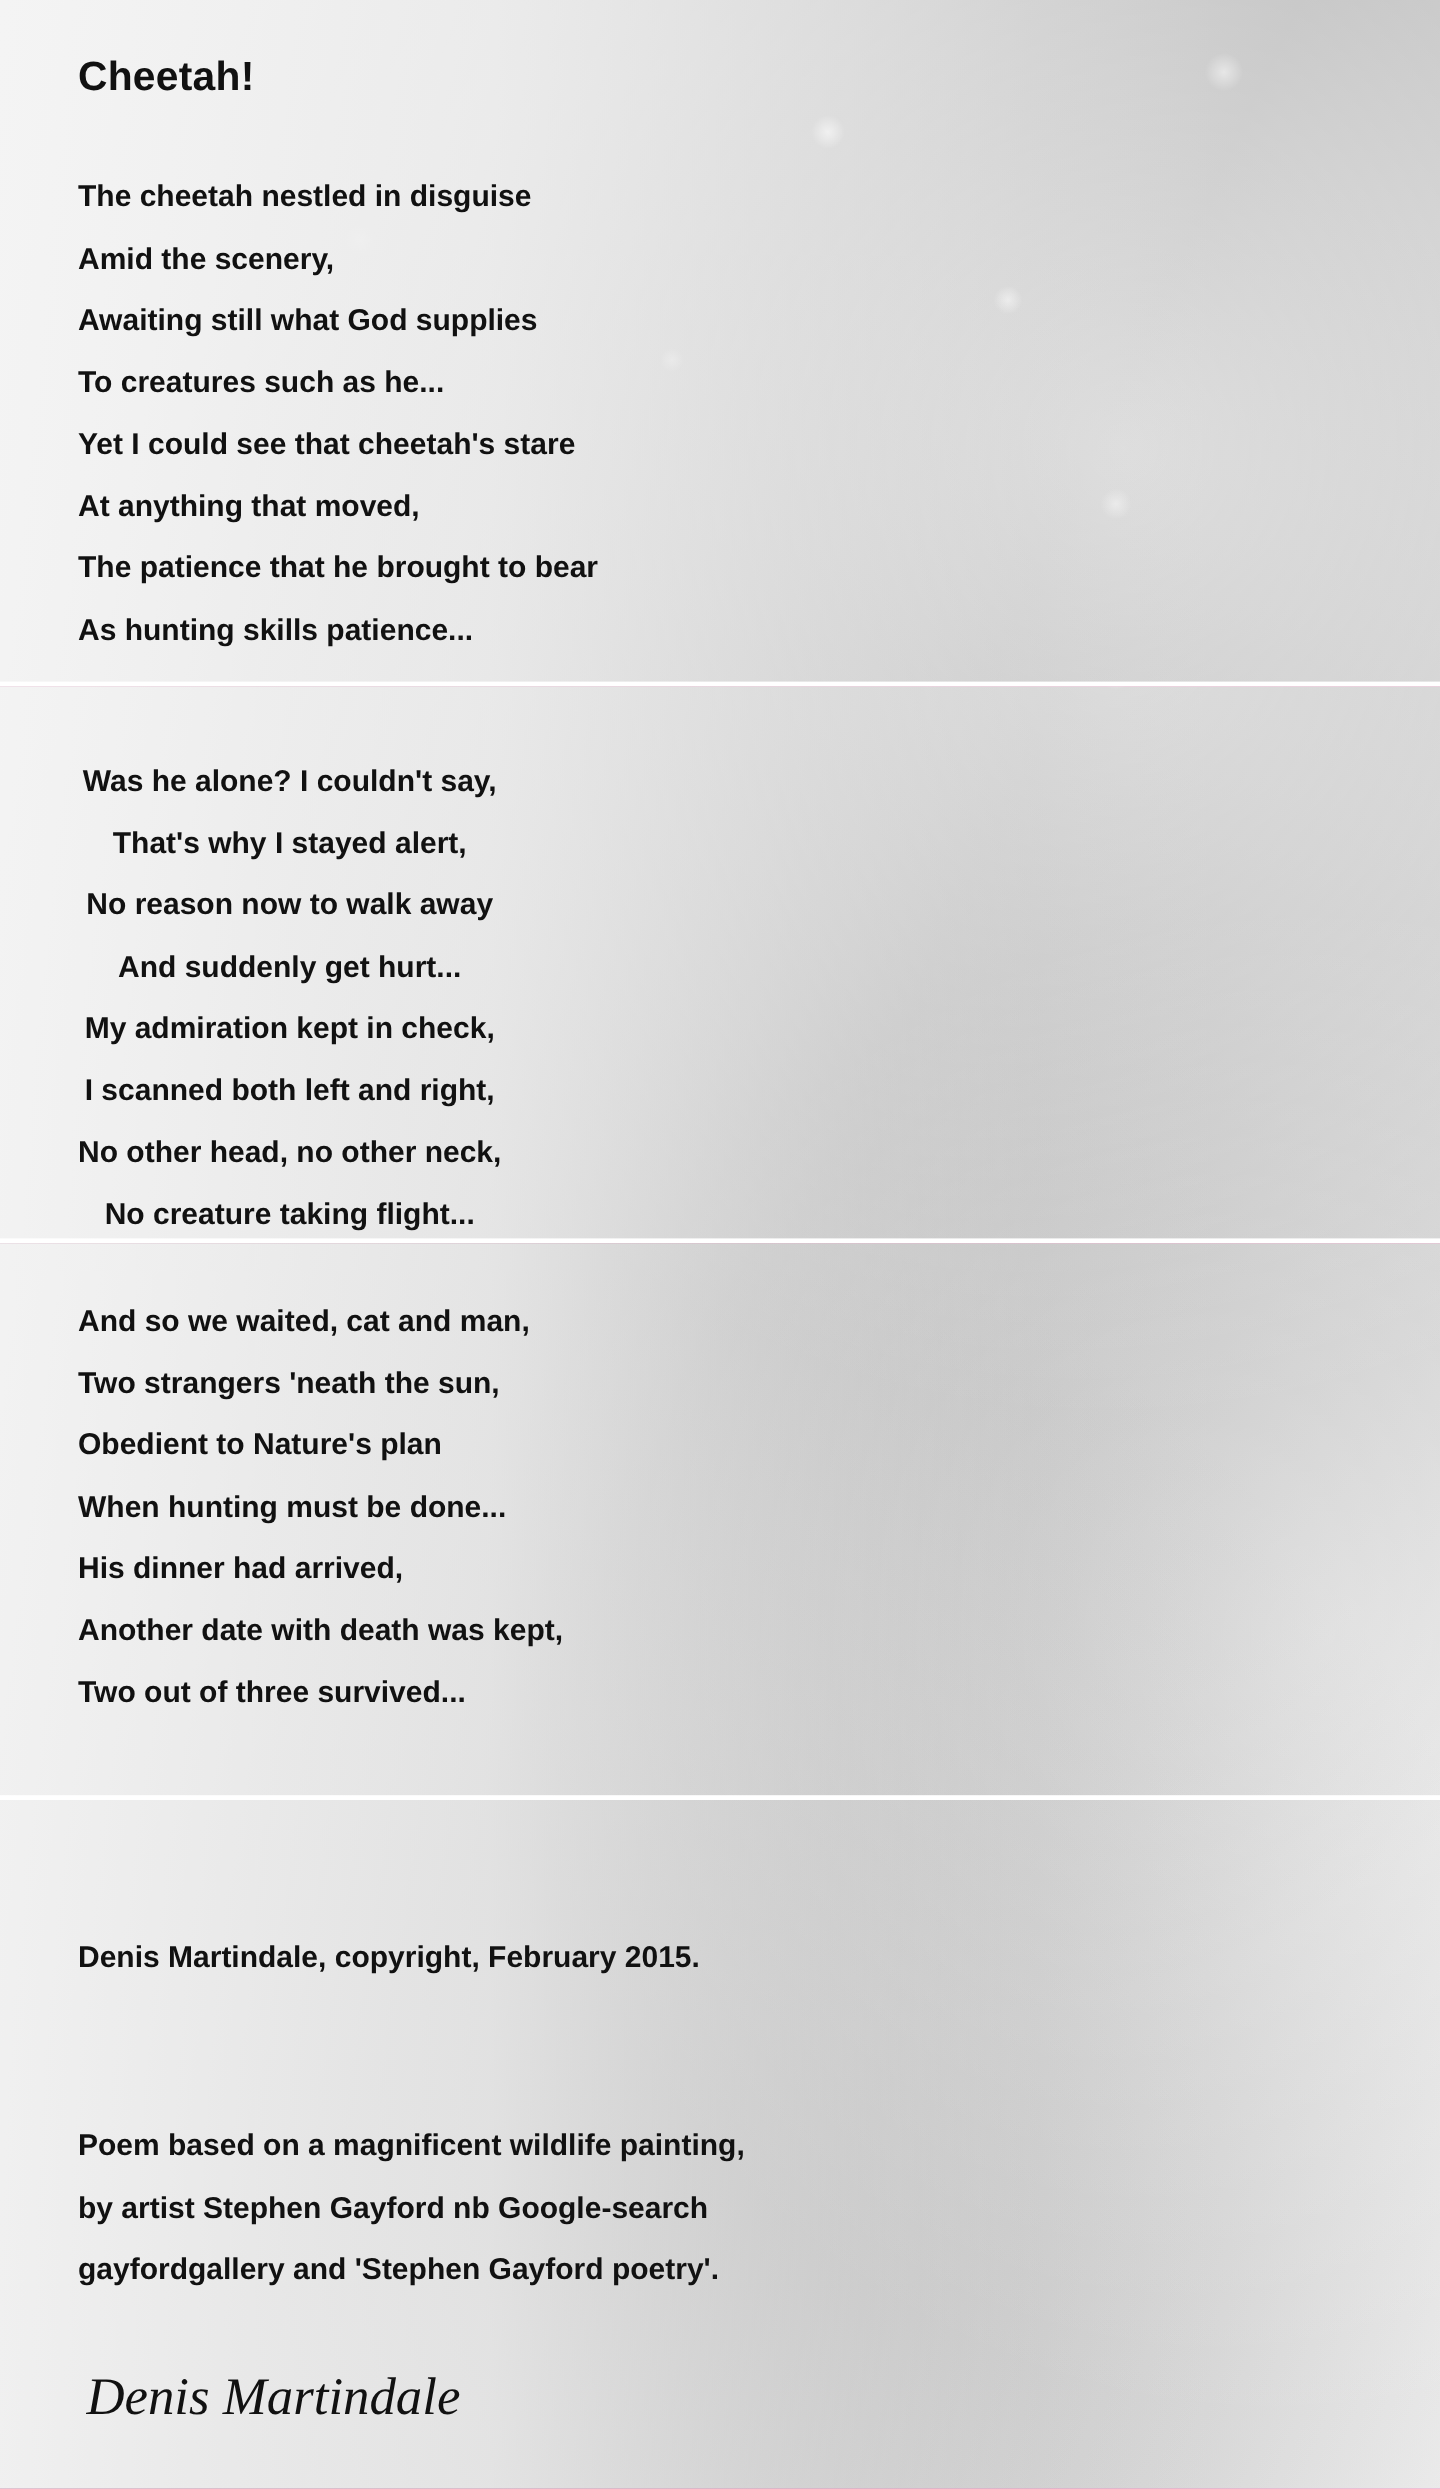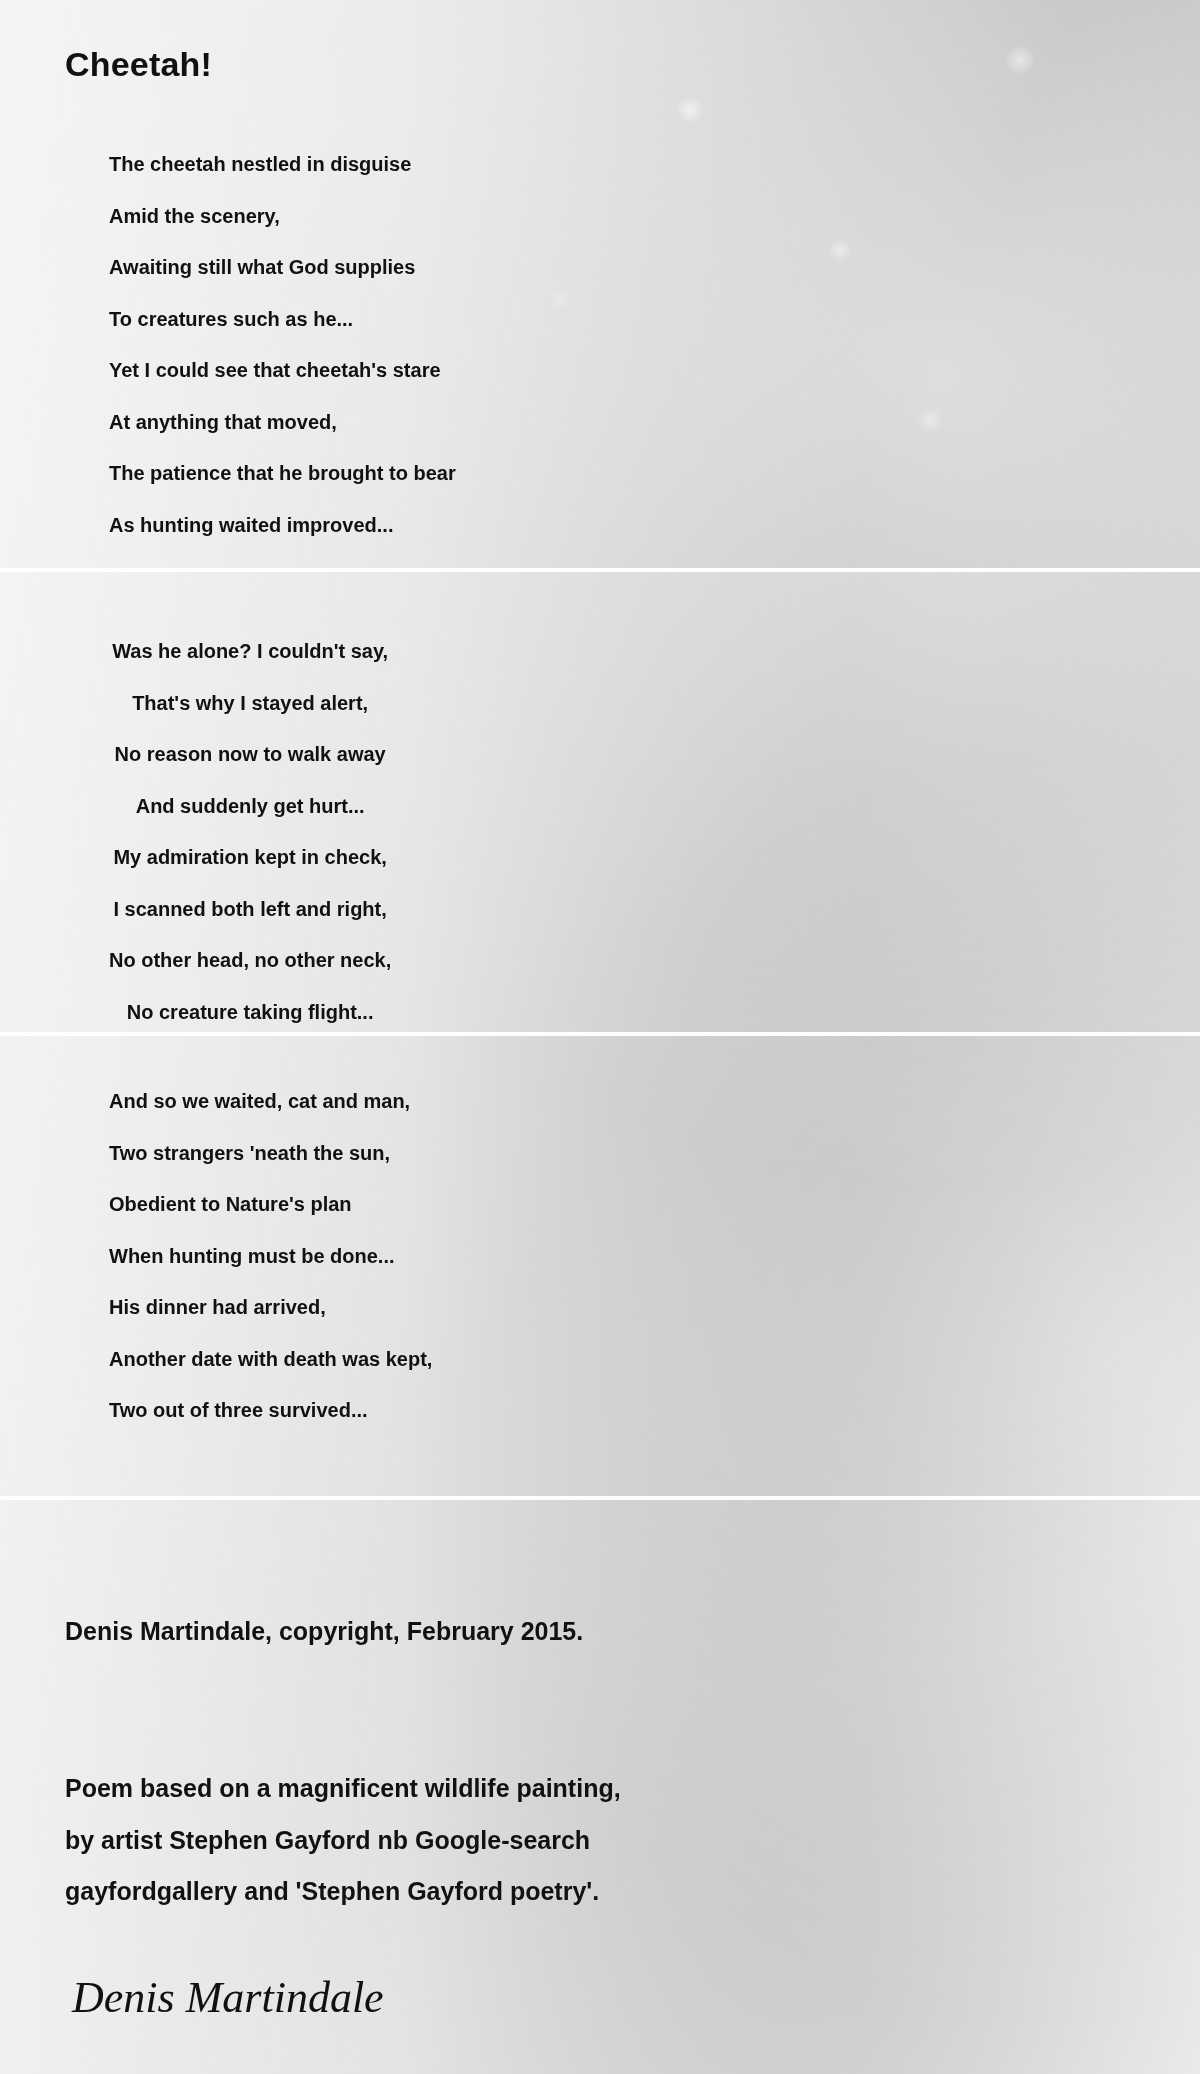--- a/index.html
+++ b/index.html
@@ -100,25 +100,24 @@
     top: 45px;
     font-size: 34px;
     font-weight: bold;
     color: #111111;
     letter-spacing: 0.2px;
   }
   .stanza {
     position: absolute;
     left: 65px;
     color: #111111;
-    font-size: 20px;
+    font-size: 25px;
     font-weight: bold;
     line-height: 51.5px;
     white-space: nowrap;
-    margin-left: 44px;
   }
   #stanza1 { top: 139px; }
   #stanza2 { top: 626px; text-align: center; }
   #stanza3 { top: 1076px; }
 
   .note {
     position: absolute;
     left: 65px;
     color: #111111;
     font-size: 25px;
@@ -183,21 +182,21 @@
     <div class="title">Cheetah!</div>
 
     <div class="stanza" id="stanza1">
       <span class="line">The cheetah nestled in disguise</span>
       <span class="line">Amid the scenery,</span>
       <span class="line">Awaiting still what God supplies</span>
       <span class="line">To creatures such as he...</span>
       <span class="line">Yet I could see that cheetah's stare</span>
       <span class="line">At anything that moved,</span>
       <span class="line">The patience that he brought to bear</span>
-      <span class="line">As hunting waited improved...</span>
+      <span class="line">As hunting skills patience...</span>
     </div>
 
     <div class="stanza" id="stanza2">
       <span class="line">Was he alone? I couldn't say,</span>
       <span class="line">That's why I stayed alert,</span>
       <span class="line">No reason now to walk away</span>
       <span class="line">And suddenly get hurt...</span>
       <span class="line">My admiration kept in check,</span>
       <span class="line">I scanned both left and right,</span>
       <span class="line">No other head, no other neck,</span>

